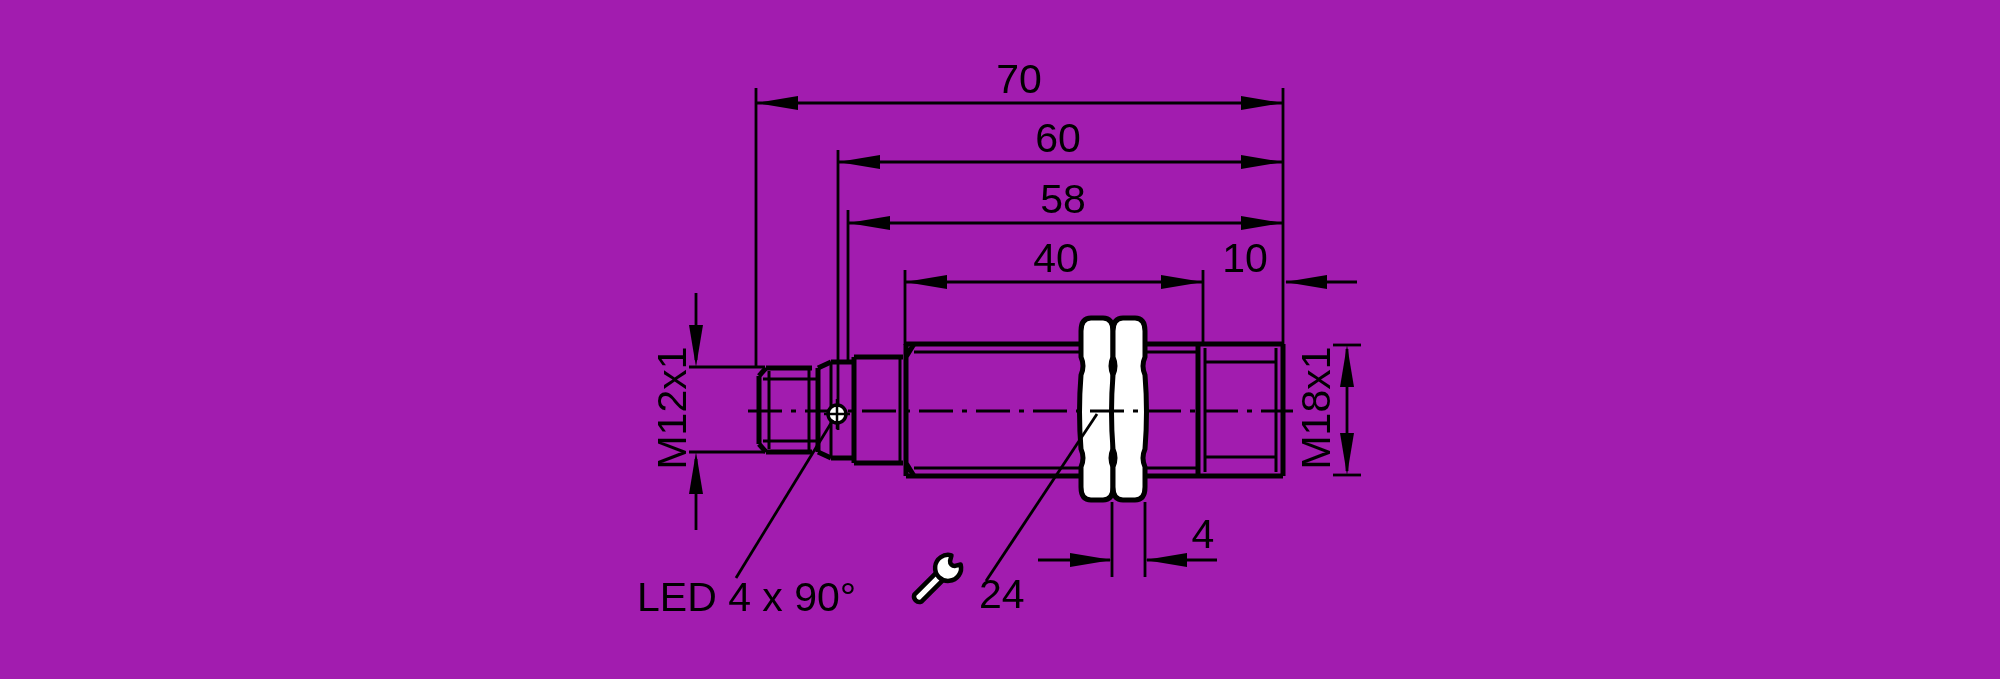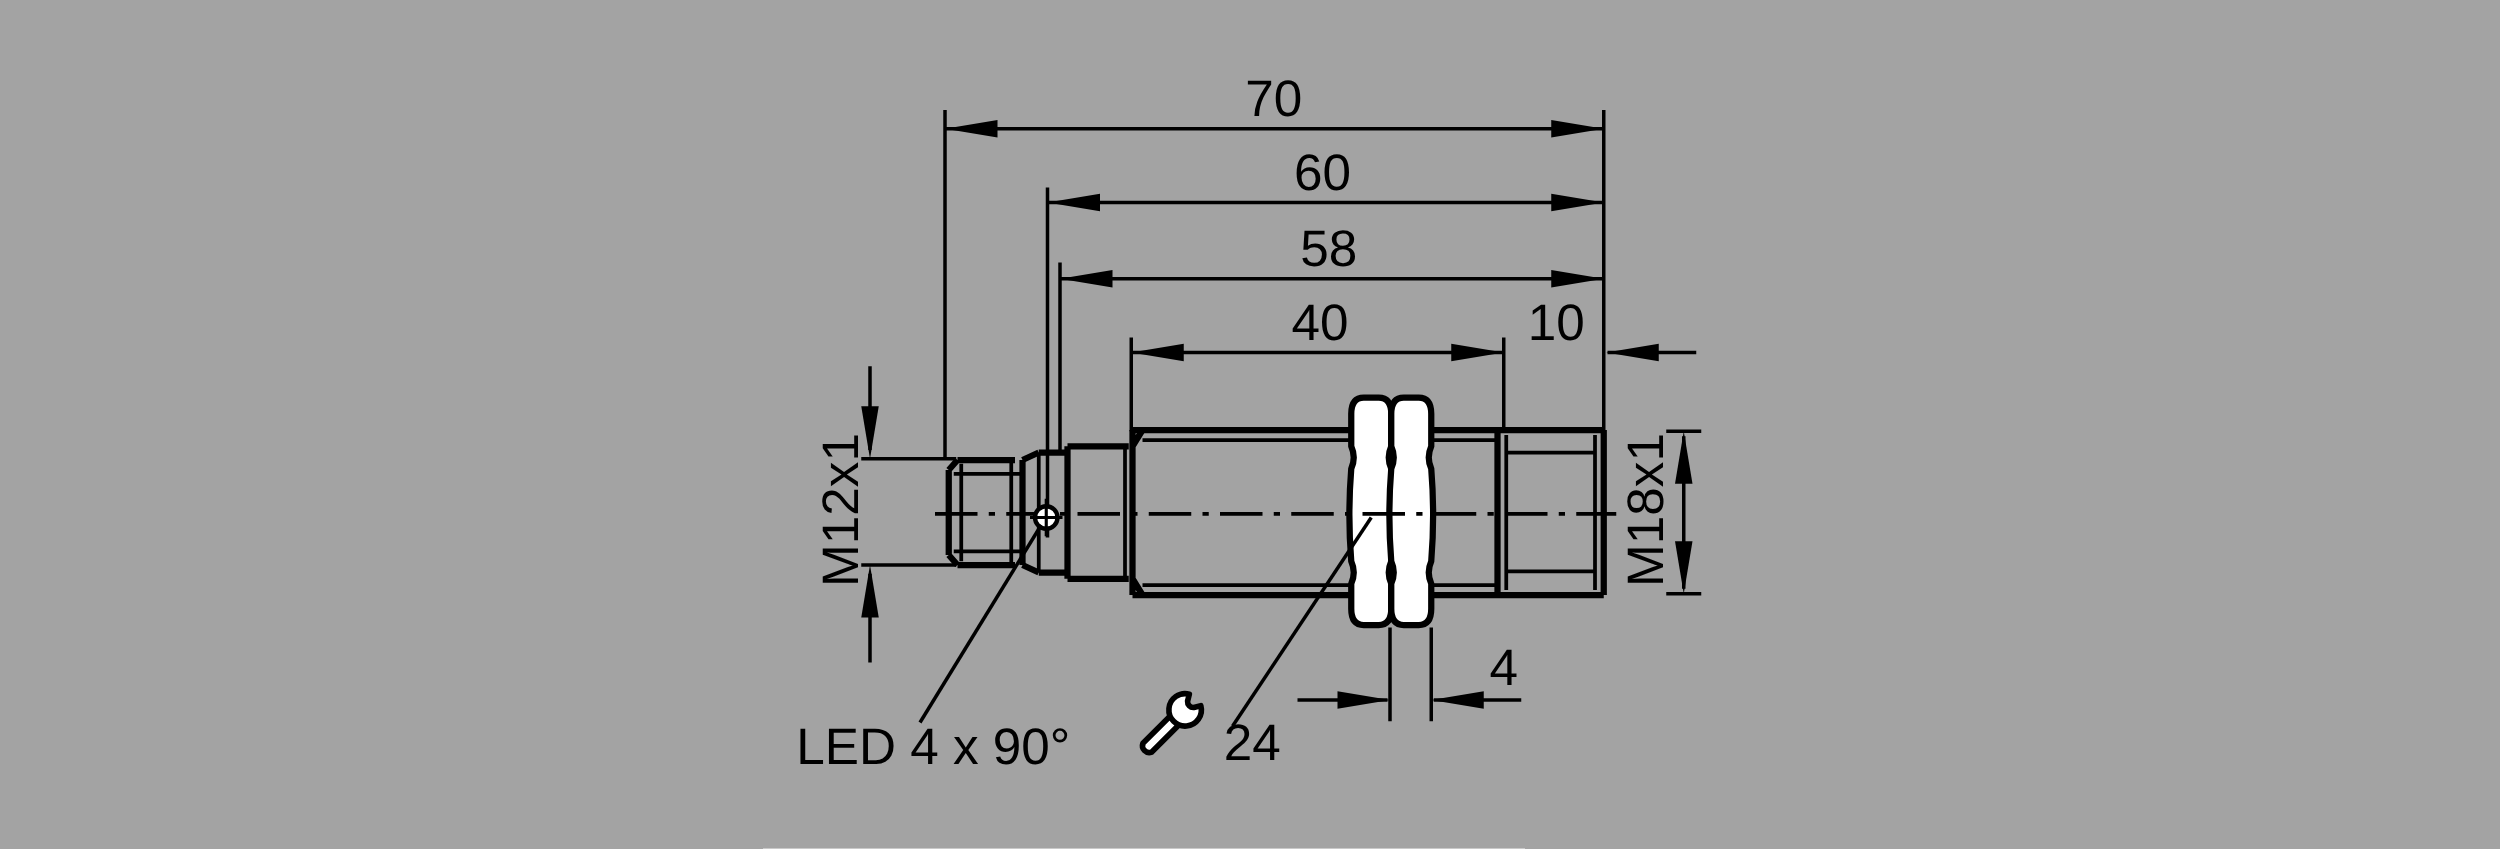--- a/index.html
+++ b/index.html
@@ -1,16 +1,16 @@
 <!DOCTYPE html>
 <html><head>
 <meta charset="utf-8">
 <style>
   html,body{margin:0;padding:0;background:#ffffff;}
-  .stage{position:relative;width:2000px;height:679px;background:#a3a3a3;overflow:hidden;
+  .stage{position:relative;width:2000px;height:679px;background:#a21caf;overflow:hidden;
          font-family:"Liberation Sans", sans-serif;}
   svg{position:absolute;left:0;top:0;}
   .xline{stroke:#000;stroke-width:2.8;fill:none;}
   .thick{stroke:#000;stroke-width:5;fill:none;stroke-linejoin:round;}
   .mid{stroke:#000;stroke-width:3;fill:none;}
   .arrow{fill:#000;stroke:none;}
   .lbl{font-family:"Liberation Sans", sans-serif;font-size:41px;fill:#000;}
   .white{fill:#ffffff;}
   .cl{stroke:#000;stroke-width:3;fill:none;stroke-dasharray:34 9 5 9;}
 </style>

